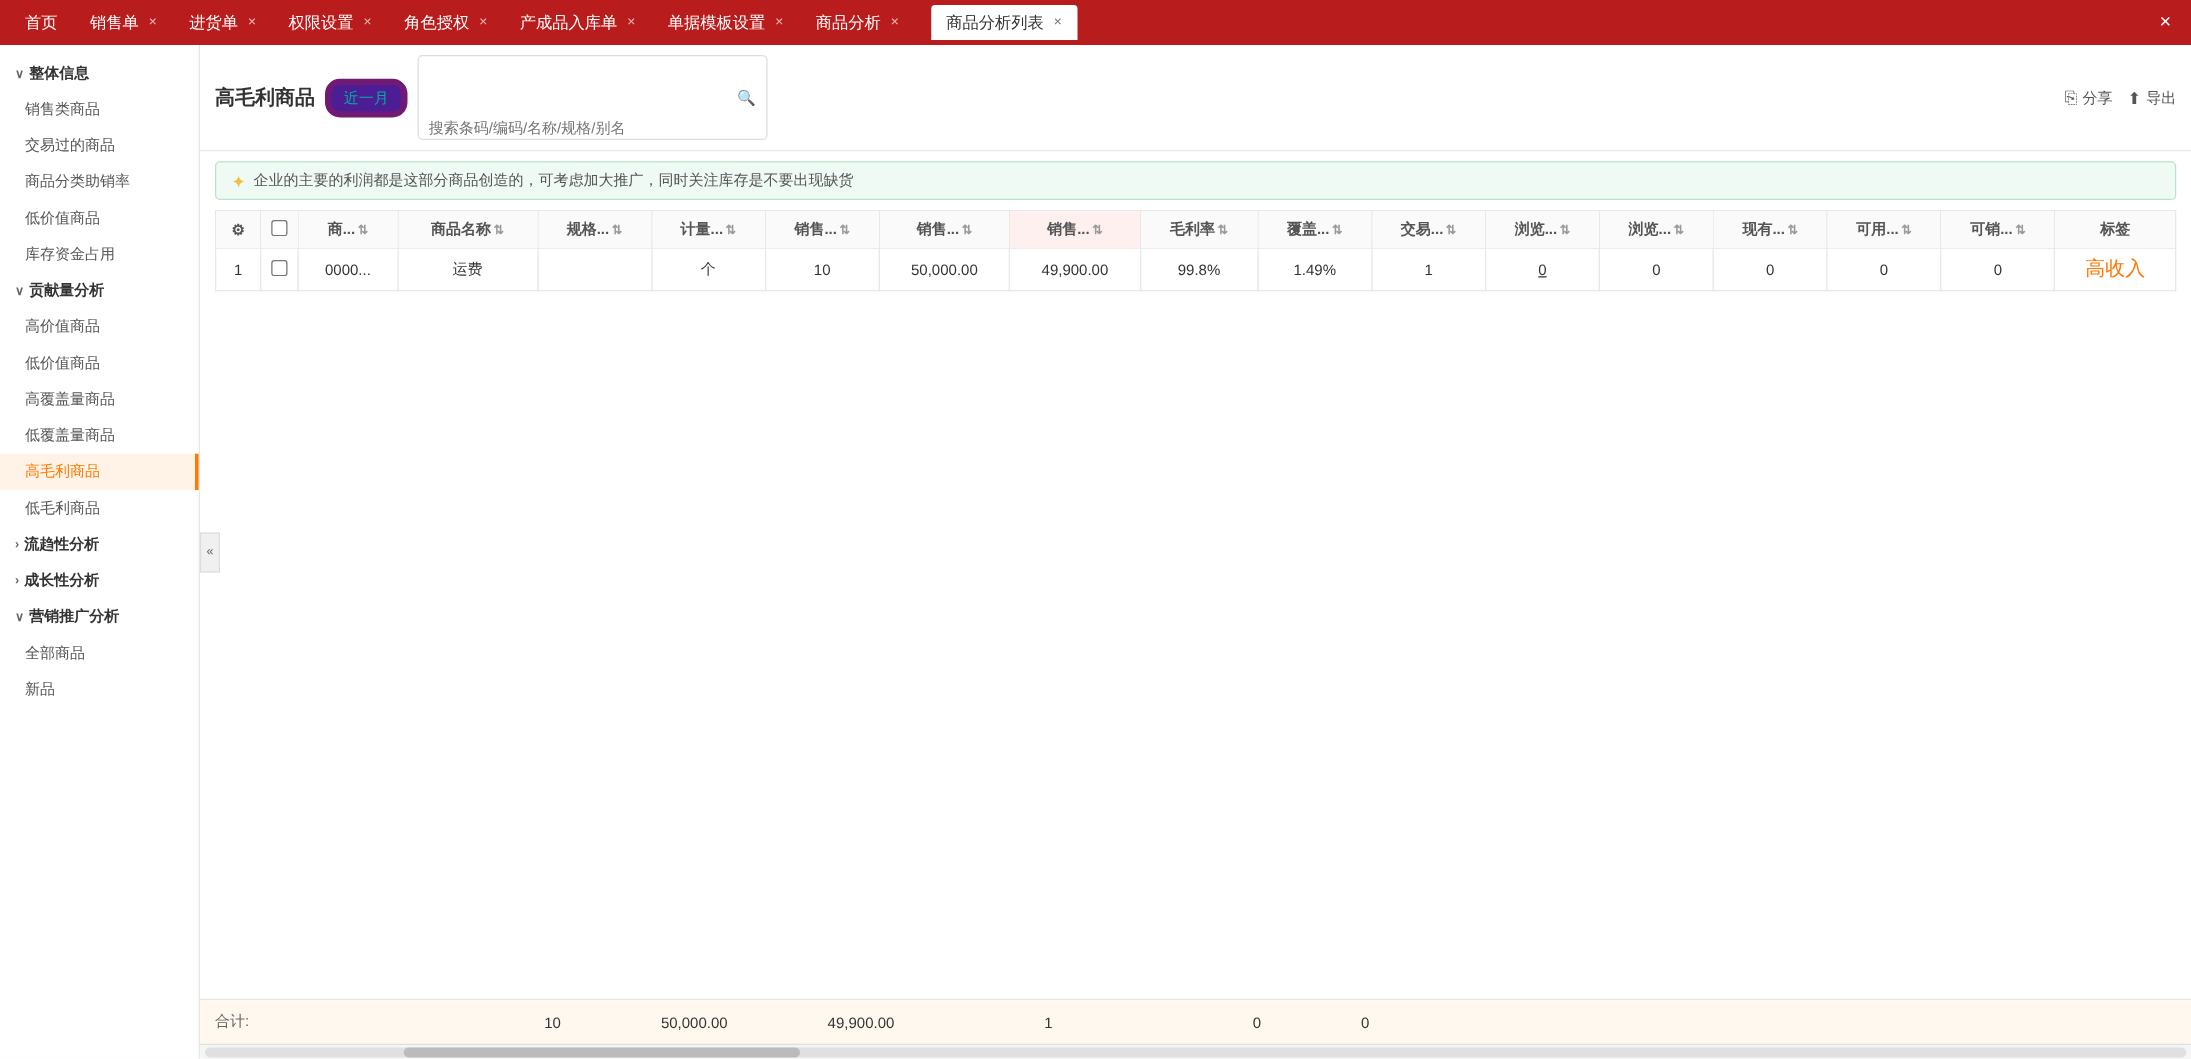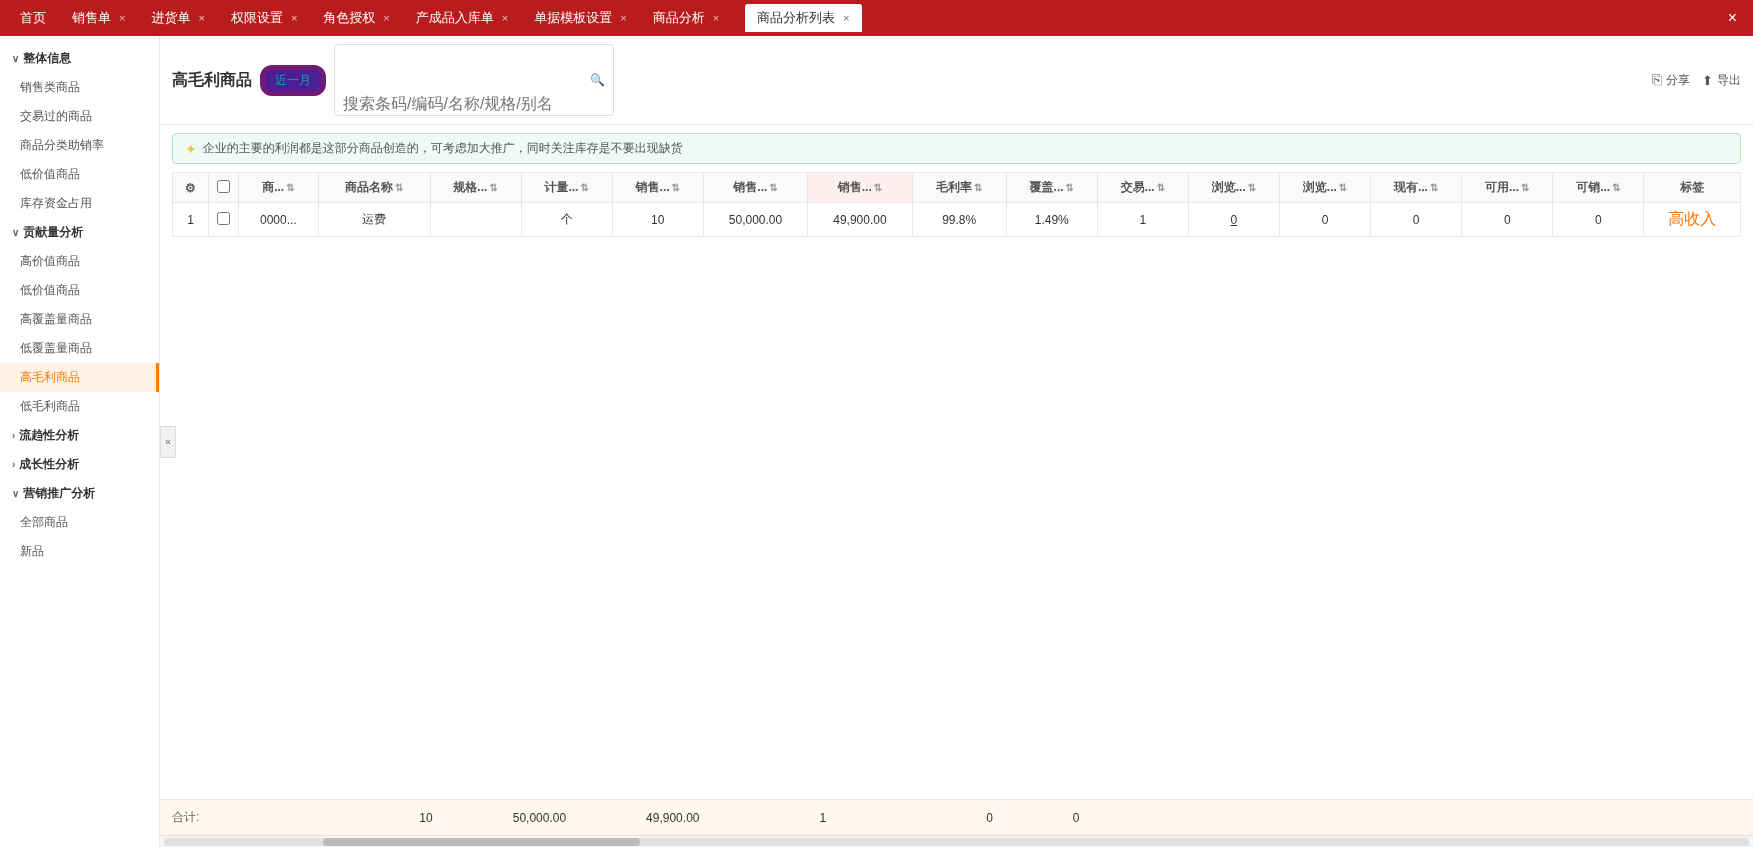--- a/index.html
+++ b/index.html
@@ -108,21 +108,21 @@
       border: 1px solid #ddd;
       border-radius: 4px;
       padding: 2px 8px;
       gap: 4px;
       flex: 1;
       max-width: 280px;
     }
     .search-box input {
       border: none;
       outline: none;
-      font-size: 16px;
+      font-size: 12px;
       width: 100%;
       color: #999;
       margin-top: 48px;
     }
     .header-right {
       margin-left: auto;
       display: flex;
       align-items: center;
       gap: 12px;
     }
@@ -209,20 +209,21 @@
 
     
     .footer-bar {
       background: #fff8ee;
       border-top: 1px solid #e8e8e8;
       padding: 6px 12px;
       display: flex;
       align-items: center;
       font-size: 12px;
       color: #333;
+      gap: 16px;
       min-height: 36px;
     }
     .footer-label { color: #666; }
     .footer-values {
       display: flex;
       gap: 80px;
       flex: 1;
     }
 
     

